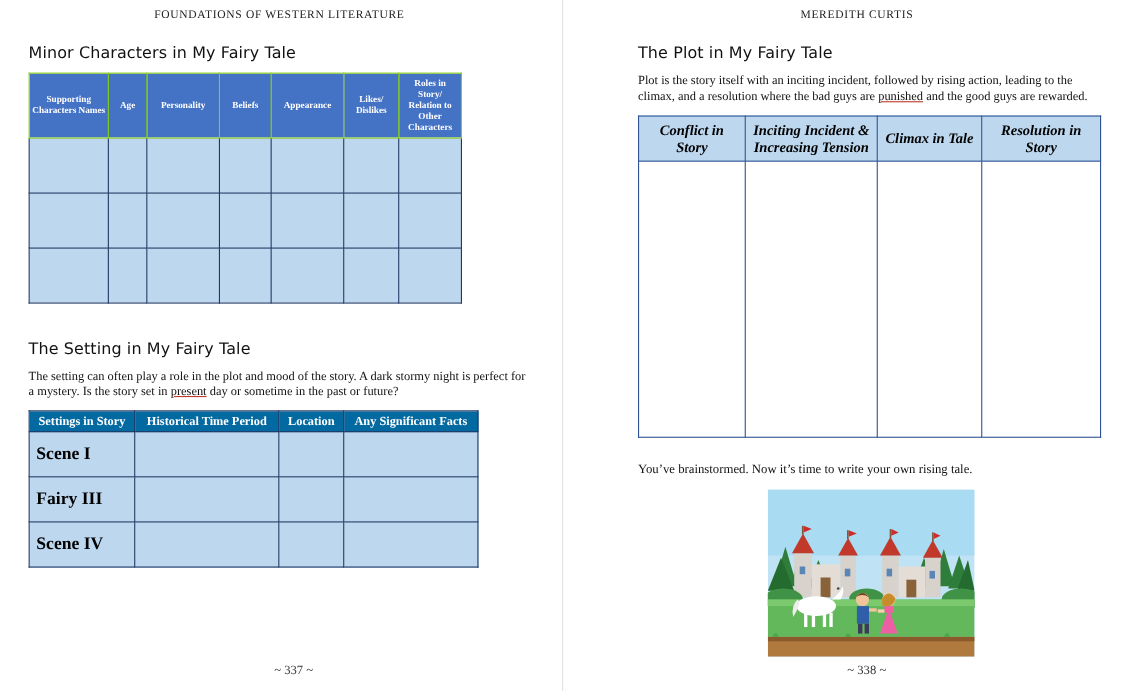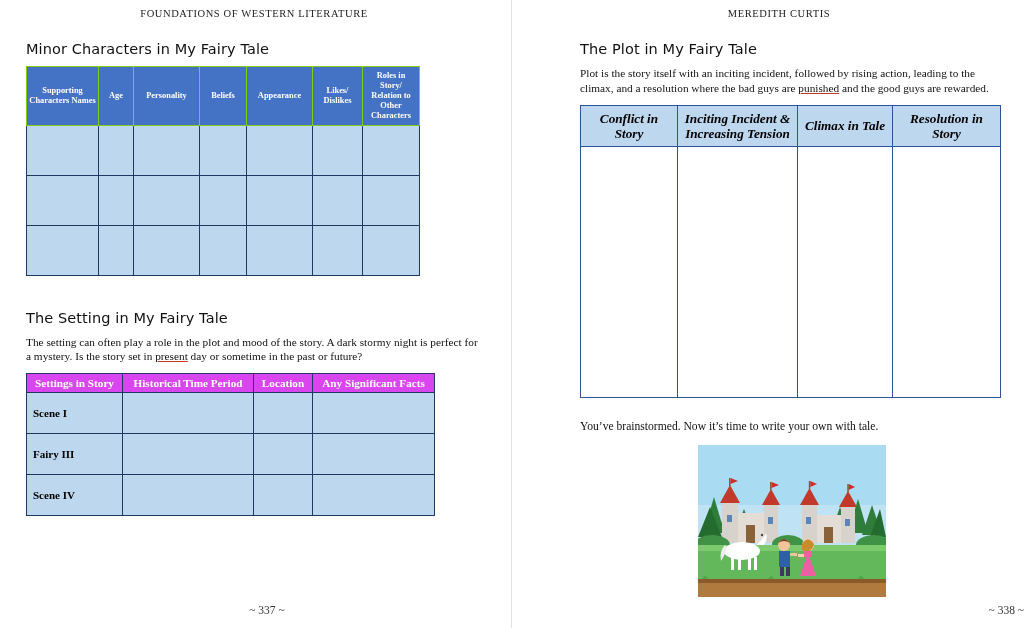--- a/index.html
+++ b/index.html
@@ -98,36 +98,36 @@
   .tbl-minor td {
     background: #bdd7ee;
     border: 1px solid #1f3864;
     height: 47px;
   }
   
   .tbl-setting {
     width: 408px;
   }
   .tbl-setting th {
-    background: #d946ef;
+    background: #0369a1;
     color: #ffffff;
     font-family: "Liberation Serif", serif;
     font-size: 11.2px;
     font-weight: bold;
     padding: 3px 4px;
     border: 1px solid #1f3864;
     text-align: center;
     vertical-align: middle;
   }
   .tbl-setting td {
     background: #bdd7ee;
     border: 1px solid #1f3864;
     height: 36px;
     font-family: "Liberation Serif", serif;
-    font-size: 11px;
+    font-size: 16px;
     font-weight: bold;
     padding: 2px 6px;
     vertical-align: middle;
   }
   
   .tbl-plot {
     width: 420px;
     margin-top: 4px;
   }
   .tbl-plot th {
@@ -167,21 +167,21 @@
   .folio {
     position: absolute;
     bottom: 12px;
     font-family: "Liberation Serif", serif;
     font-size: 11.5px;
     color: #333333;
     text-align: center;
     margin-left: 24px;
   }
   .folio-left { left: 0; width: 486px; }
-  .folio-right { left: 48px; width: 440px; text-align: right; }
+  .folio-right { left: 32px; width: 440px; }
 </style>
 </head>
 <body>
 
 <div class="spread">
 
   <div class="page page-left">
 
     <div class="running-head">FOUNDATIONS OF WESTERN LITERATURE</div>
 
@@ -316,21 +316,21 @@
       <tbody>
         <tr>
           <td></td>
           <td></td>
           <td></td>
           <td></td>
         </tr>
       </tbody>
     </table>
 
-    <p class="closing-text">You’ve brainstormed. Now it’s time to write your own with tale.</p>
+    <p class="closing-text">You’ve brainstormed. Now it’s time to write your own rising tale.</p>
 
     <div class="art-wrap">
       <svg class="art" viewBox="0 0 188 152">
 
         <rect x="0" y="0" width="188" height="152" fill="#bfe3f5"></rect>
         <rect x="0" y="0" width="188" height="60" fill="#a9dcf2"></rect>
 
         <g fill="#2f7d3a">
           <polygon points="6,86 16,52 26,86"></polygon>
           <polygon points="20,88 30,58 40,88"></polygon>

